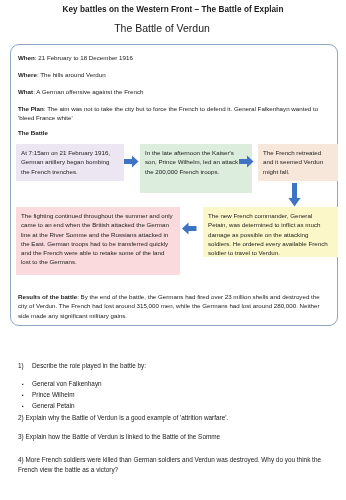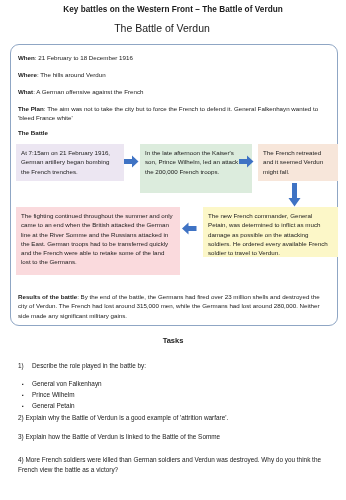--- a/index.html
+++ b/index.html
@@ -164,21 +164,21 @@
   }
   .t2 { top: 413px; }
   .t3 { top: 432px; }
   .t4 { top: 455px; }
 </style>
 </head>
 <body>
 
 <div class="page">
 
-  <div class="doc-title">Key battles on the Western Front – The Battle of Verdun</div>
+  <div class="doc-title">Key battles on the Western Front – The Battle of Explain</div>
   <div class="doc-subtitle">The Battle of Verdun</div>
 
   <div class="info-card"></div>
 
   <div class="field f-when">
     <b>When</b><span>: </span><span>21 February to 18 December 1916</span>
   </div>
 
   <div class="field f-where">
     <b>Where</b><span>: </span><span>The hills around Verdun</span>
@@ -225,21 +225,20 @@
       <polygon points="15.5,4 7.5,4 7.5,0.5 1,6.5 7.5,12.5 7.5,9 15.5,9" fill="#3f73c4"></polygon>
     </svg>
   </div>
 
   <div class="fbox box-yellow">The new French commander, General Petain, was determined to inflict as much damage as possible on the attacking soldiers. He ordered every available French soldier to travel to Verdun.</div>
 
   <div class="results">
     <b>Results of the battle</b><span>: </span><span>By the end of the battle, the Germans had fired over 23 million shells and destroyed the city of Verdun. The French had lost around 315,000 men, while the Germans had lost around 280,000. Neither side made any significant military gains.</span>
   </div>
 
-  <div class="tasks-title">Tasks</div>
 
   <div class="task t1">
     <span class="num">1)</span><span>Describe the role played in the battle by:</span>
   </div>
 
   <ul class="bullets">
     <li>General von Falkenhayn</li>
     <li>Prince Wilhelm</li>
     <li>General Petain</li>
   </ul>

